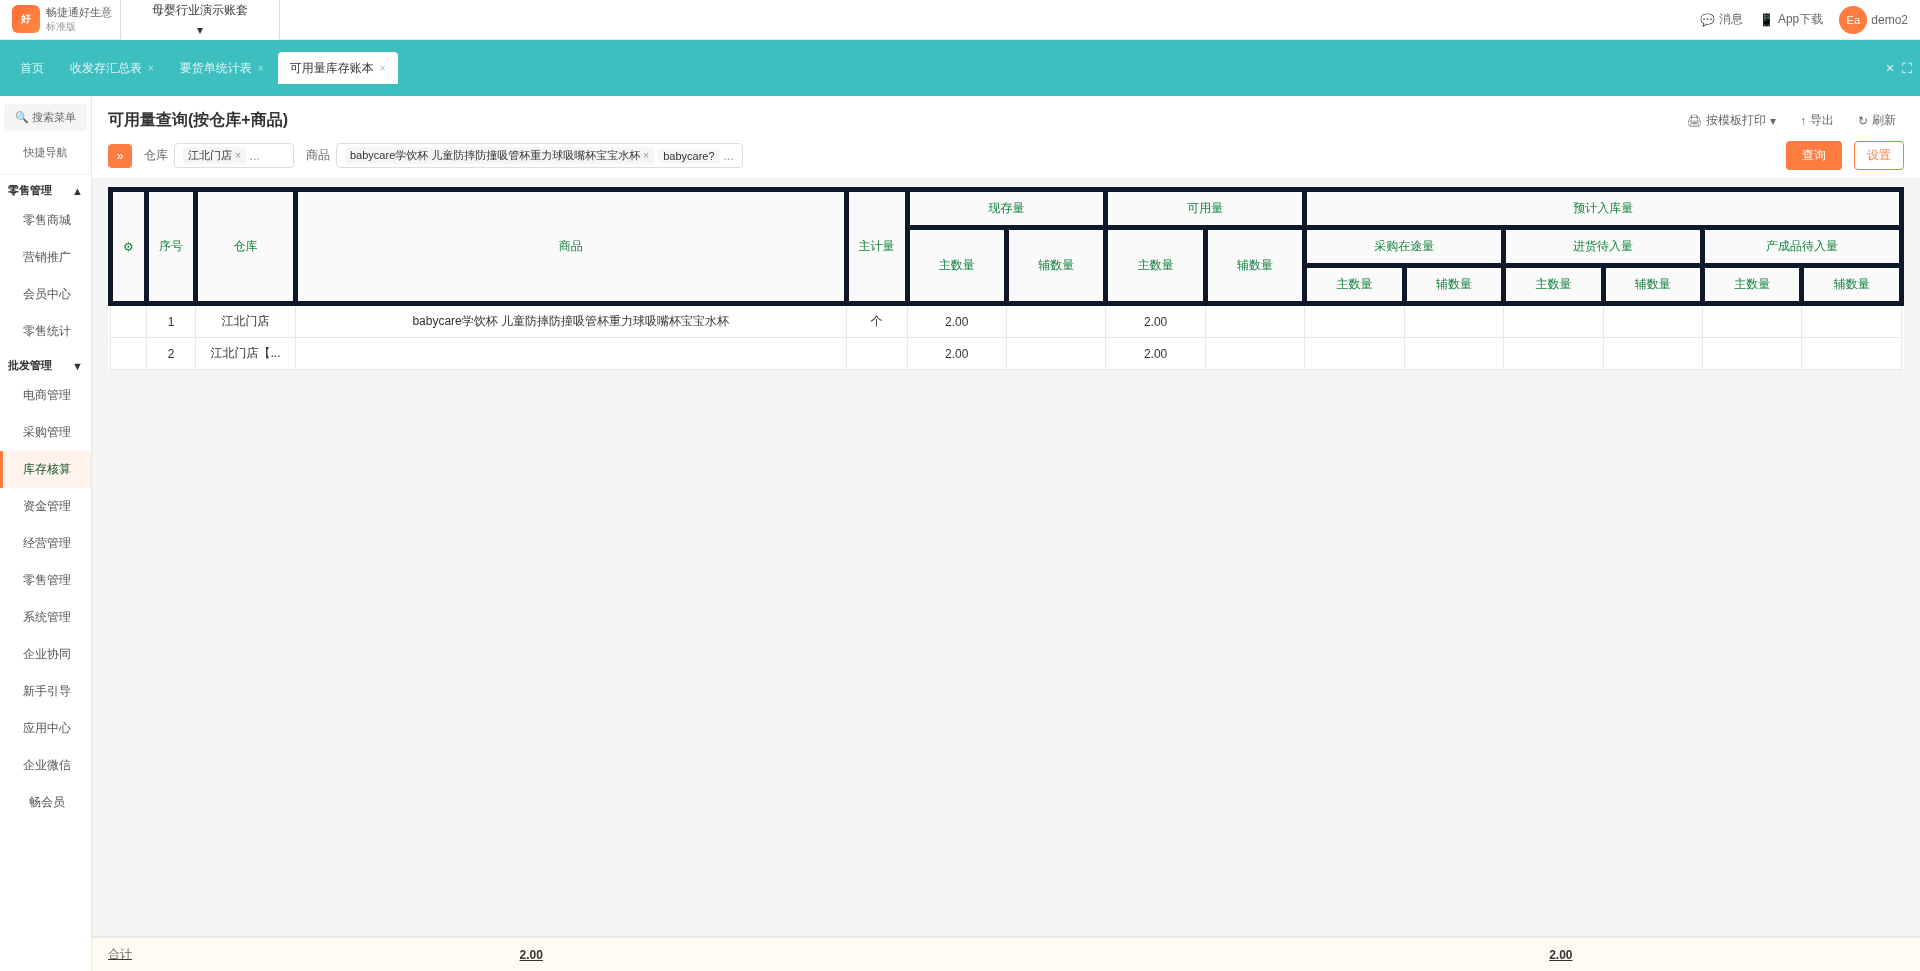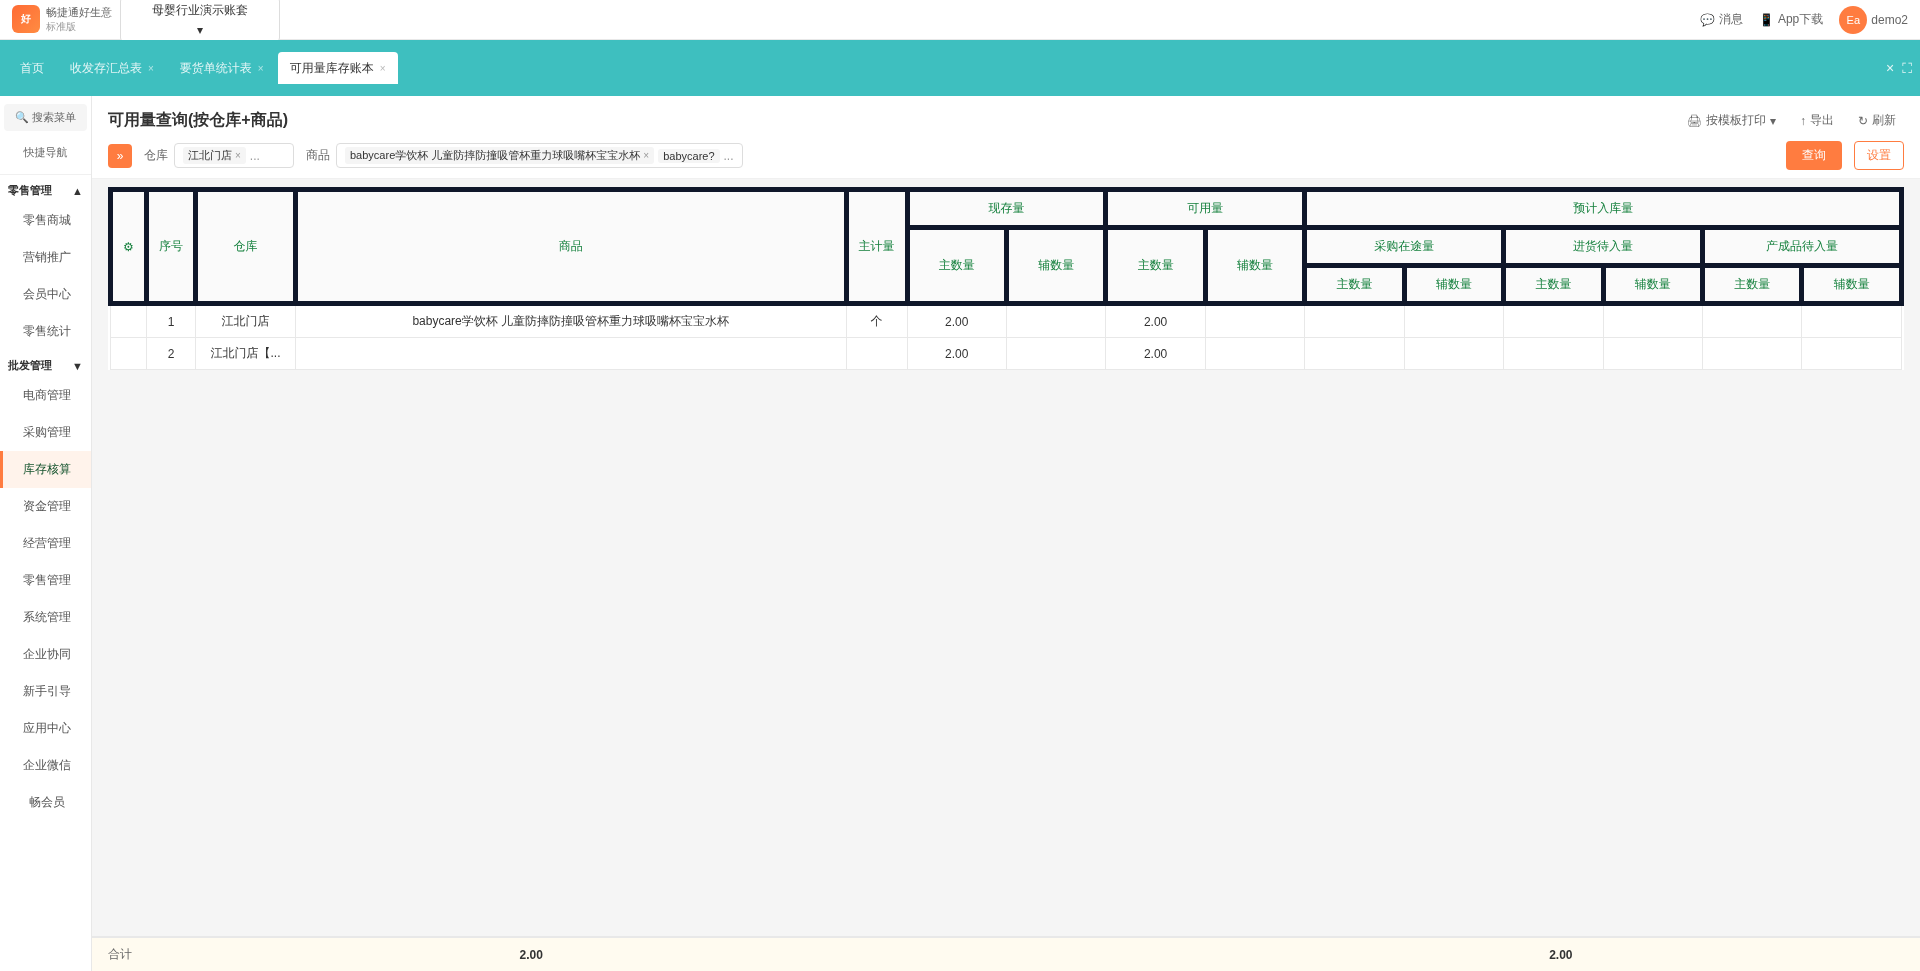--- a/index.html
+++ b/index.html
@@ -236,20 +236,21 @@
 
     
     .table-footer {
       background: #fffbf0;
       border-top: 2px solid #e8e8e8;
       padding: 8px 16px;
       display: flex;
       align-items: center;
       font-size: 12px;
       flex-shrink: 0;
+      text-decoration: underline;
     }
     .footer-label { color: #666; min-width: 80px; }
     .footer-total { font-weight: bold; color: #333; }
 
     
     .table-wrapper::-webkit-scrollbar { height: 6px; width: 6px; }
     .table-wrapper::-webkit-scrollbar-track { background: #f1f1f1; }
     .table-wrapper::-webkit-scrollbar-thumb { background: #ccc; border-radius: 3px; }
   </style>
 </head>

